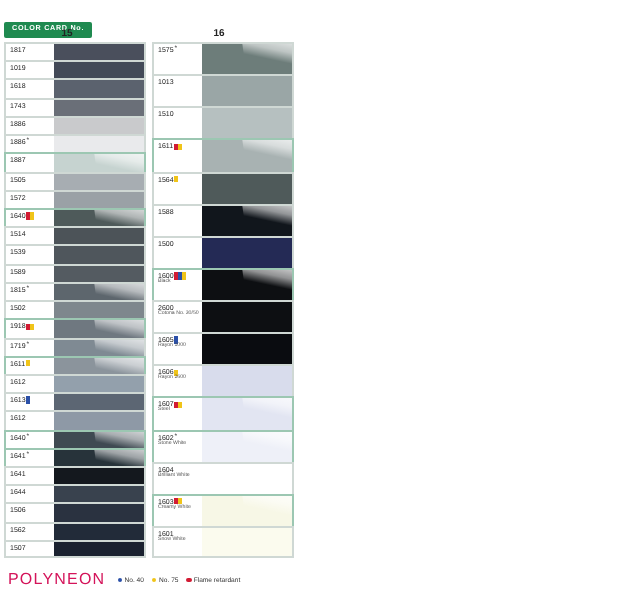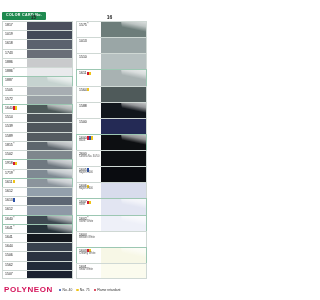--- a/index.html
+++ b/index.html
@@ -114,21 +114,21 @@
     left: 0; right: 0; bottom: 0;
     height: 20px;
     display: flex;
     align-items: center;
     padding: 0 4px;
     gap: 6px;
   }
   .logo {
     color: #d4145a;
     font-size: 8px;
-    font-weight: bold;
+    font-weight: normal;
     letter-spacing: .6px;
     line-height: 1;
   }
   .legend { display: flex; align-items: center; gap: 4px; }
   .leg { display: flex; align-items: center; gap: 1.2px; font-size: 3.3px; color: #333; white-space: nowrap; }
   .dot { width: 2.4px; height: 2.4px; border-radius: 50%; display: inline-block; }
 </style>
 </head>
 <body>
 

